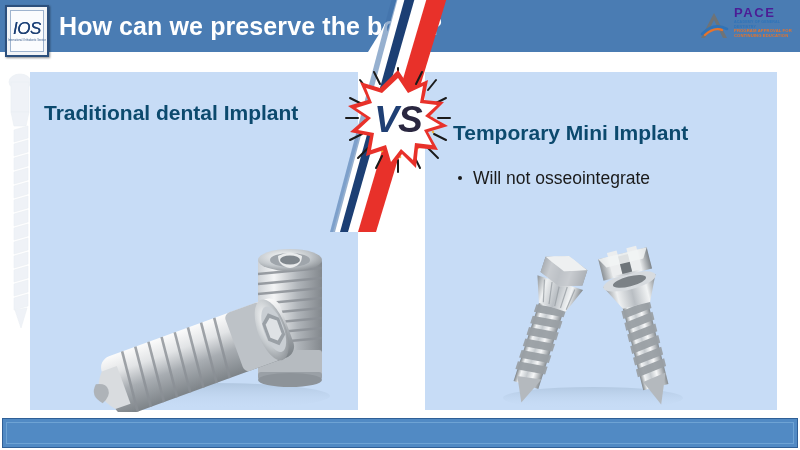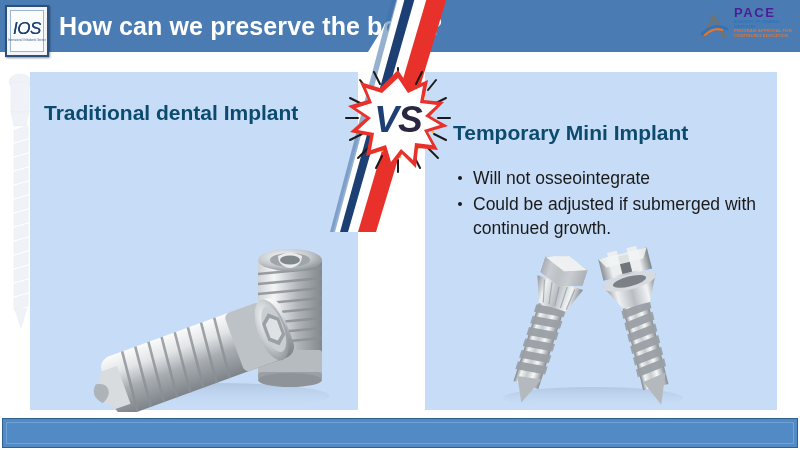--- a/index.html
+++ b/index.html
@@ -176,21 +176,20 @@
   </div>
 
   <div class="panel panel-left">
     <div class="panel-title t-left">Traditional dental Implant</div>
   </div>
 
   <div class="panel panel-right">
     <div class="panel-title t-right">Temporary Mini Implant</div>
     <ul class="bullets right">
       <li>Will not osseointegrate</li>
-      <li>Could be adjusted if submerged with continued growth.</li>
     </ul>
   </div>
 
   <svg class="photo photo-left" viewBox="0 0 286 166">
     <defs>
       <linearGradient id="tiBody" x1="0" y1="0" x2="0" y2="1">
         <stop offset="0%" stop-color="#fbfbfb"></stop>
         <stop offset="28%" stop-color="#e2e4e6"></stop>
         <stop offset="58%" stop-color="#a8adb2"></stop>
         <stop offset="100%" stop-color="#7d8388"></stop>

